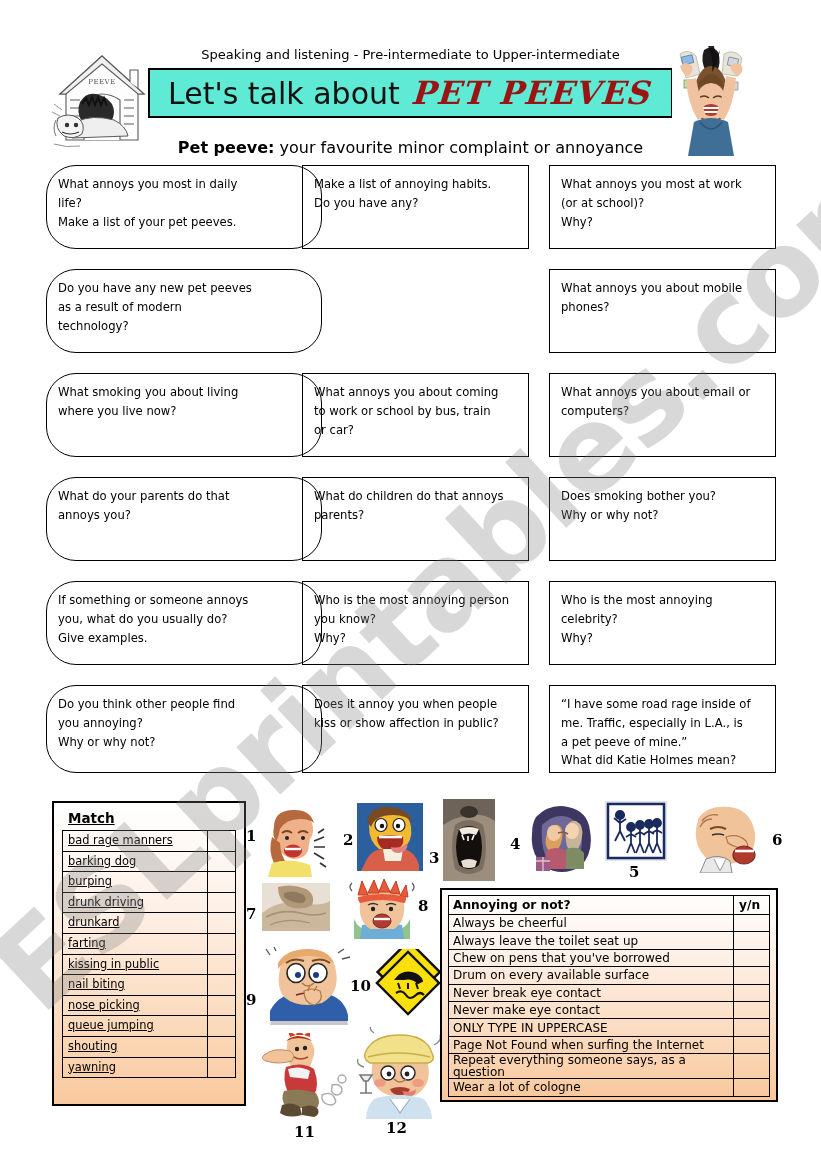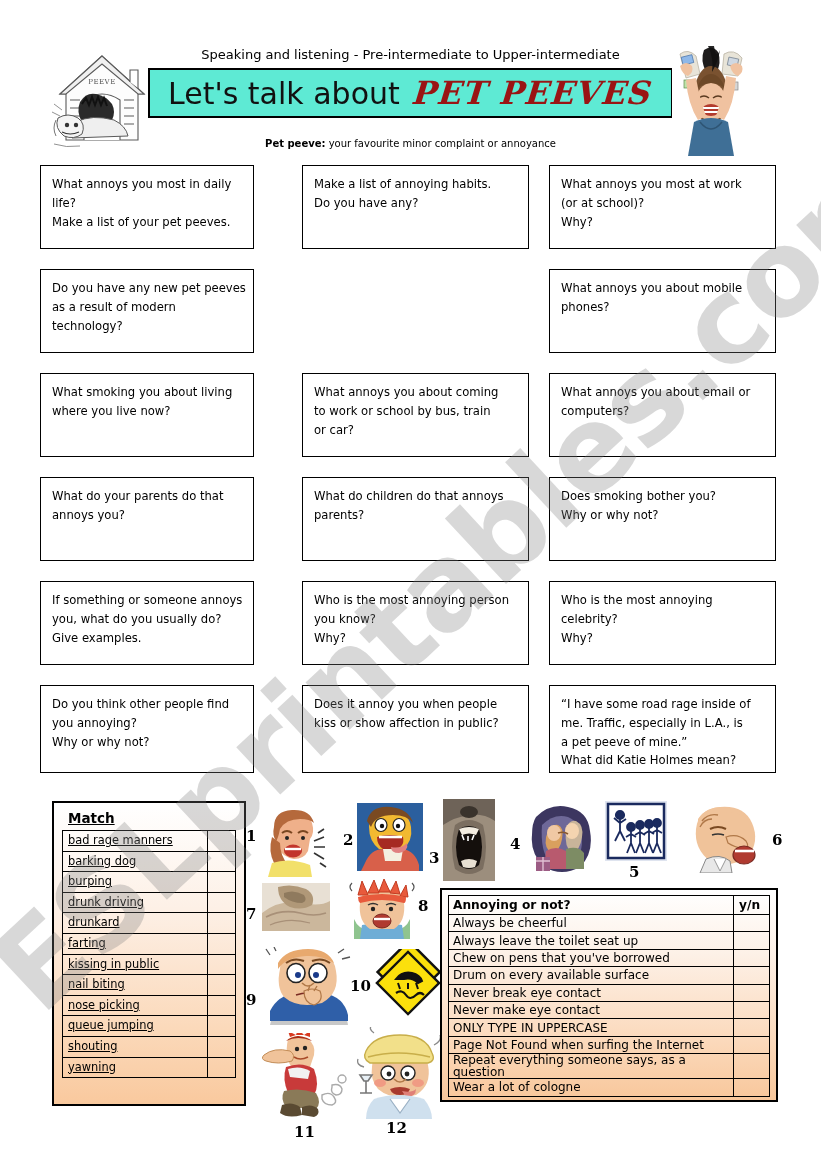--- a/index.html
+++ b/index.html
@@ -67,21 +67,21 @@
     font-size: 32px;
     color: #9a1414;
     margin-left: 14px;
     letter-spacing: 1px;
     transform: skewX(-6deg);
     display: inline-block;
   }
   #petpeeve-def {
     position: absolute; left: 0; top: 138px; width: 821px;
     text-align: center;
-    font-size: 10px;
+    font-size: 16px;
     color: #000;
   }
   #petpeeve-def .lead { font-weight: bold; }
 
   
   .art { position: absolute; }
   #art-doghouse { left: 46px; top: 48px; width: 112px; height: 112px; }
   #art-screamer { left: 672px; top: 44px; width: 78px; height: 112px; }
 
   
@@ -94,21 +94,21 @@
     position: absolute;
     border: 1.6px solid #000;
     background: transparent;
     padding: 9px 10px 6px 11px;
     font-size: 11.6px;
     line-height: 1.62;
     color: #000;
     font-family: "DejaVu Sans", sans-serif;
   }
   .q-box .qline { display: block; white-space: nowrap; }
-  .col1 { left: 40px;  width: 214px; }
+  .col1 { left: 46px;  width: 276px; border-radius: 30px; }
   .col2 { left: 302px; width: 227px; }
   .col3 { left: 549px; width: 227px; }
   .h84 { height: 84px; }
   .h88 { height: 88px; }
 
   
   #bottom { position: absolute; left:0; top: 795px; width: 821px; height: 374px; z-index: 3; }
 
   
   #match-wrap {

